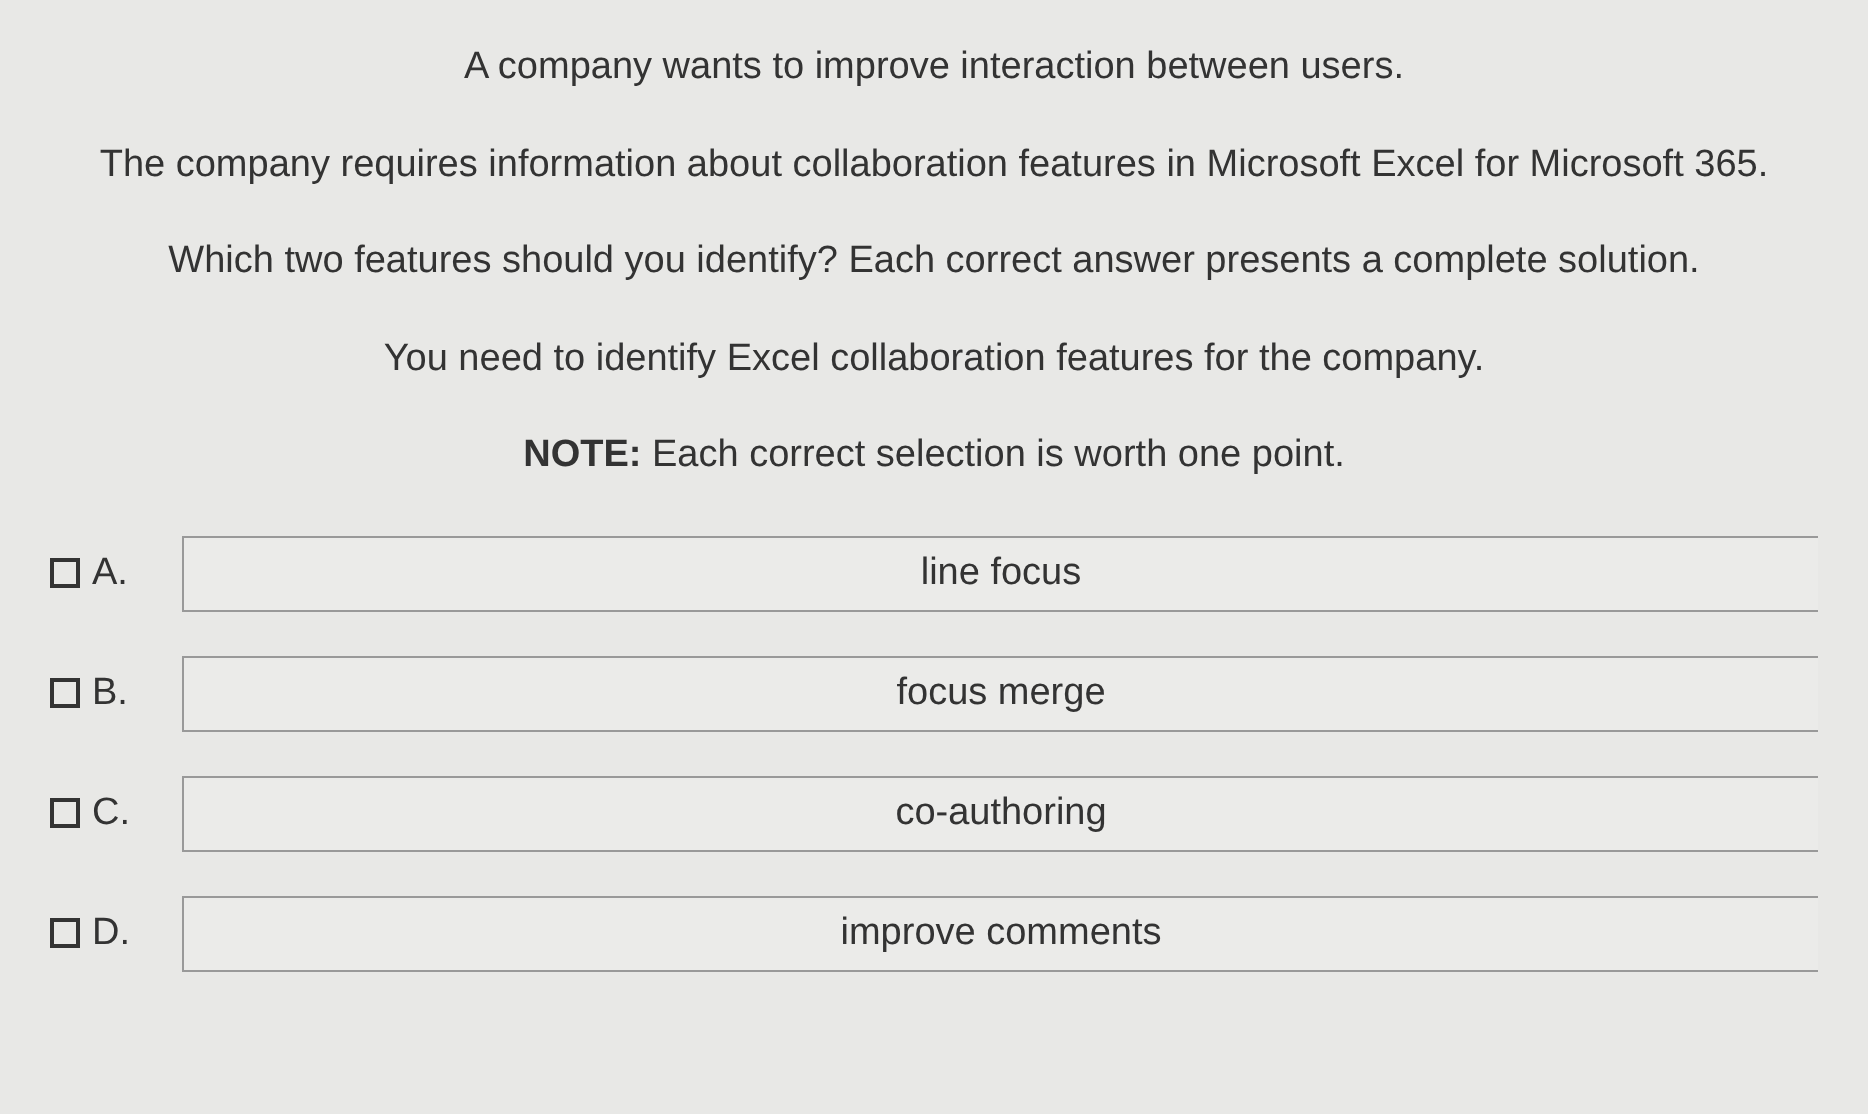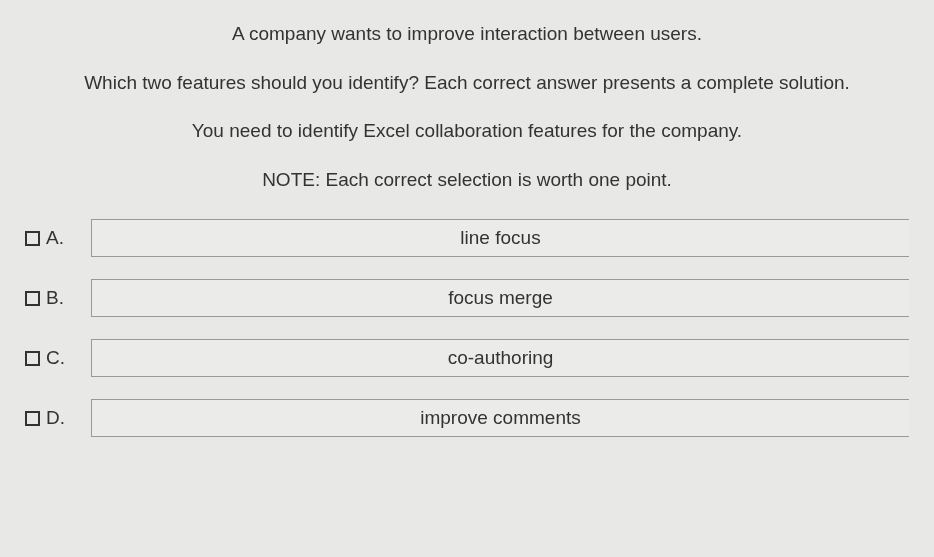--- a/index.html
+++ b/index.html
@@ -22,21 +22,21 @@
       margin-bottom: 20px;
       color: #333;
     }
     .note-line {
       font-size: 19px;
       line-height: 1.5;
       margin-bottom: 25px;
       color: #333;
     }
     .note-label {
-      font-weight: normal;
+      font-weight: bold;
     }
     .options-container {
       display: flex;
       flex-direction: column;
       gap: 22px;
     }
     .option-row {
       display: flex;
       align-items: center;
       gap: 8px;
@@ -67,20 +67,21 @@
       padding: 7px 10px;
       font-size: 19px;
       color: #333;
     }
   </style>
 </head>
 <body>
 
 <div>
   <p class="question-text">A company wants to improve interaction between users.</p>
+  <p class="question-text">The company requires information about collaboration features in Microsoft Excel for Microsoft 365.</p>
   <p class="question-text">Which two features should you identify? Each correct answer presents a complete solution.</p>
   <p class="question-text">You need to identify Excel collaboration features for the company.</p>
   <p class="note-line">
     <span class="note-label">NOTE:</span><span> Each correct selection is worth one point.</span>
   </p>
 </div>
 
 <div class="options-container">
 
   <div class="option-row">

